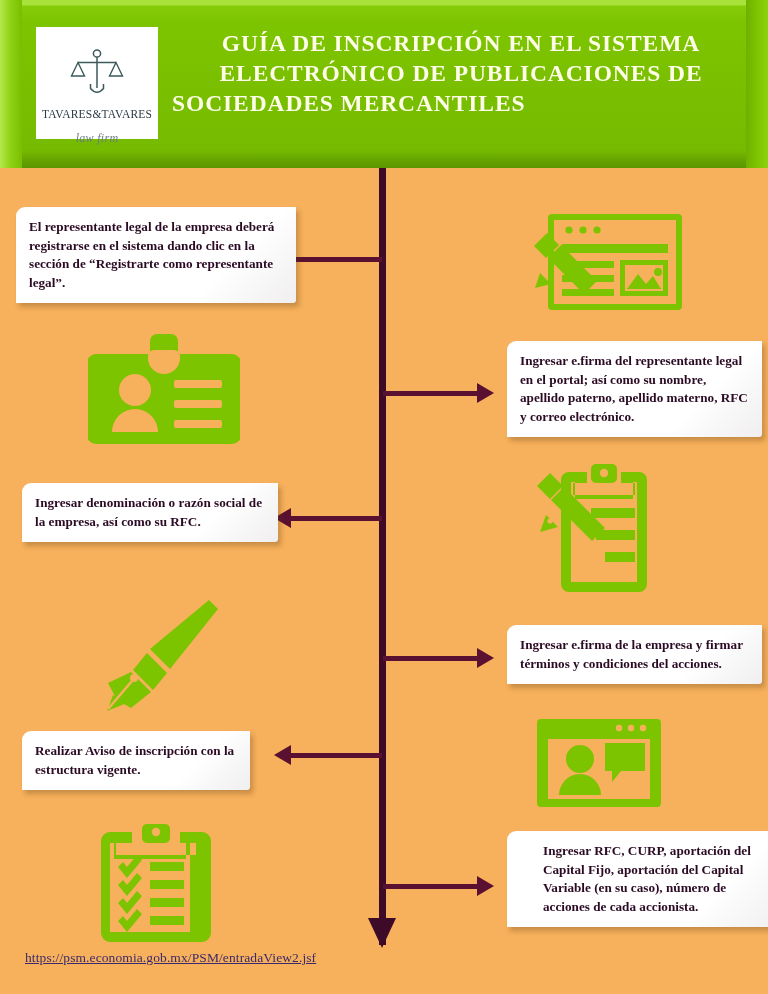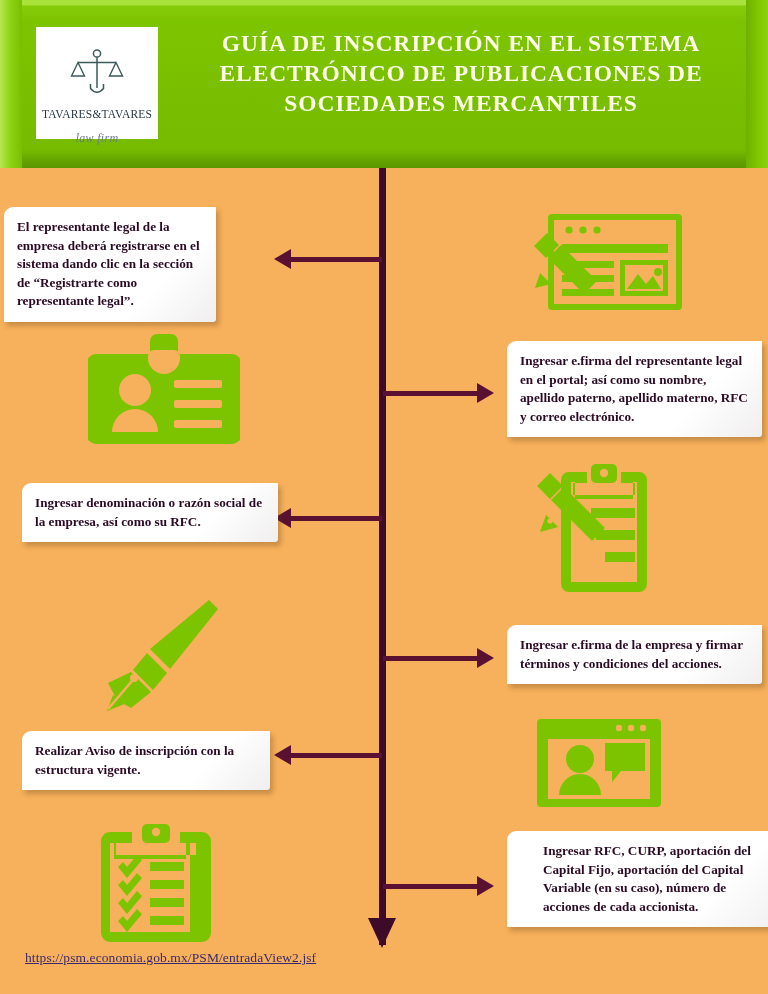--- a/index.html
+++ b/index.html
@@ -96,21 +96,21 @@
     font-family: "Liberation Serif", serif;
     font-weight: bold;
     font-size: 23.5px;
     line-height: 30px;
     letter-spacing: 0.9px;
     text-align: center;
   }
   .header-title span { display: block; }
   .header-title .l1 { text-align: center; }
   .header-title .l2 { }
-  .header-title .l3 { text-align: center; }
+  .header-title .l3 { text-align: left; }
 
   
   .spine {
     position: absolute;
     left: 379px;
     top: 168px;
     width: 7px;
     height: 777px;
     background: #3d0a28;
   }
@@ -232,21 +232,21 @@
 
   <div class="branch" style="left:383px; top:656px; width:94px;"></div>
   <div class="arrow-right" style="left:477px; top:648px;"></div>
 
   <div class="branch" style="left:290px; top:753px; width:92px;"></div>
   <div class="arrow-left" style="left:274px; top:745px;"></div>
 
   <div class="branch" style="left:383px; top:884px; width:94px;"></div>
   <div class="arrow-right" style="left:477px; top:876px;"></div>
 
-  <div class="card" style="left:4px; top:207px; width:212px;">El representante legal de la empresa deberá registrarse en el sistema dando clic en la sección de “Registrarte como representante legal”.</div>
+  <div class="card" style="left:16px; top:207px; width:280px;">El representante legal de la empresa deberá registrarse en el sistema dando clic en la sección de “Registrarte como representante legal”.</div>
 
   <div class="icon" style="left:528px; top:208px;">
     <svg width="155" height="108" viewBox="0 0 155 108">
       <g fill="#7dc400">
         <path d="M24 6 h126 a4 4 0 0 1 4 4 v88 a4 4 0 0 1 -4 4 h-126 a4 4 0 0 1 -4 -4 v-88 a4 4 0 0 1 4 -4 z
                  M26 12 v84 h122 v-84 z"></path>
         <circle cx="41" cy="22" r="3.6"></circle>
         <circle cx="55" cy="22" r="3.6"></circle>
         <circle cx="69" cy="22" r="3.6"></circle>
         <rect x="34" y="36" width="106" height="9"></rect>
@@ -310,21 +310,21 @@
         <path d="M124 2 l9 9 l-48 60 l-20 -20 z"></path>
         <path d="M62 55 l20 20 l-14 17 l-20 -20 z"></path>
         <path d="M46 74 l20 20 l-20 16 l-14 -8 l-9 -17 z"></path>
         <path d="M28 97 l14 8 l-20 8 z"></path>
       </g>
       <circle cx="49" cy="80" r="4" fill="#f7b05b"></circle>
       <path d="M47 83 L23 111" stroke="#f7b05b" stroke-width="2.6" fill="none"></path>
     </svg>
   </div>
 
-  <div class="card" style="left:22px; top:731px; width:248px;">Realizar Aviso de inscripción con la estructura vigente.</div>
+  <div class="card" style="left:22px; top:731px; width:228px;">Realizar Aviso de inscripción con la estructura vigente.</div>
 
   <div class="icon" style="left:537px; top:717px;">
     <svg width="124" height="92" viewBox="0 0 124 92">
       <g fill="#7dc400">
         <path d="M4 2 h116 a4 4 0 0 1 4 4 v80 a4 4 0 0 1 -4 4 h-116 a4 4 0 0 1 -4 -4 v-80 a4 4 0 0 1 4 -4 z"></path>
       </g>
       <g fill="#f7b05b">
         <circle cx="82" cy="11" r="3.2"></circle>
         <circle cx="94" cy="11" r="3.2"></circle>
         <circle cx="106" cy="11" r="3.2"></circle>

